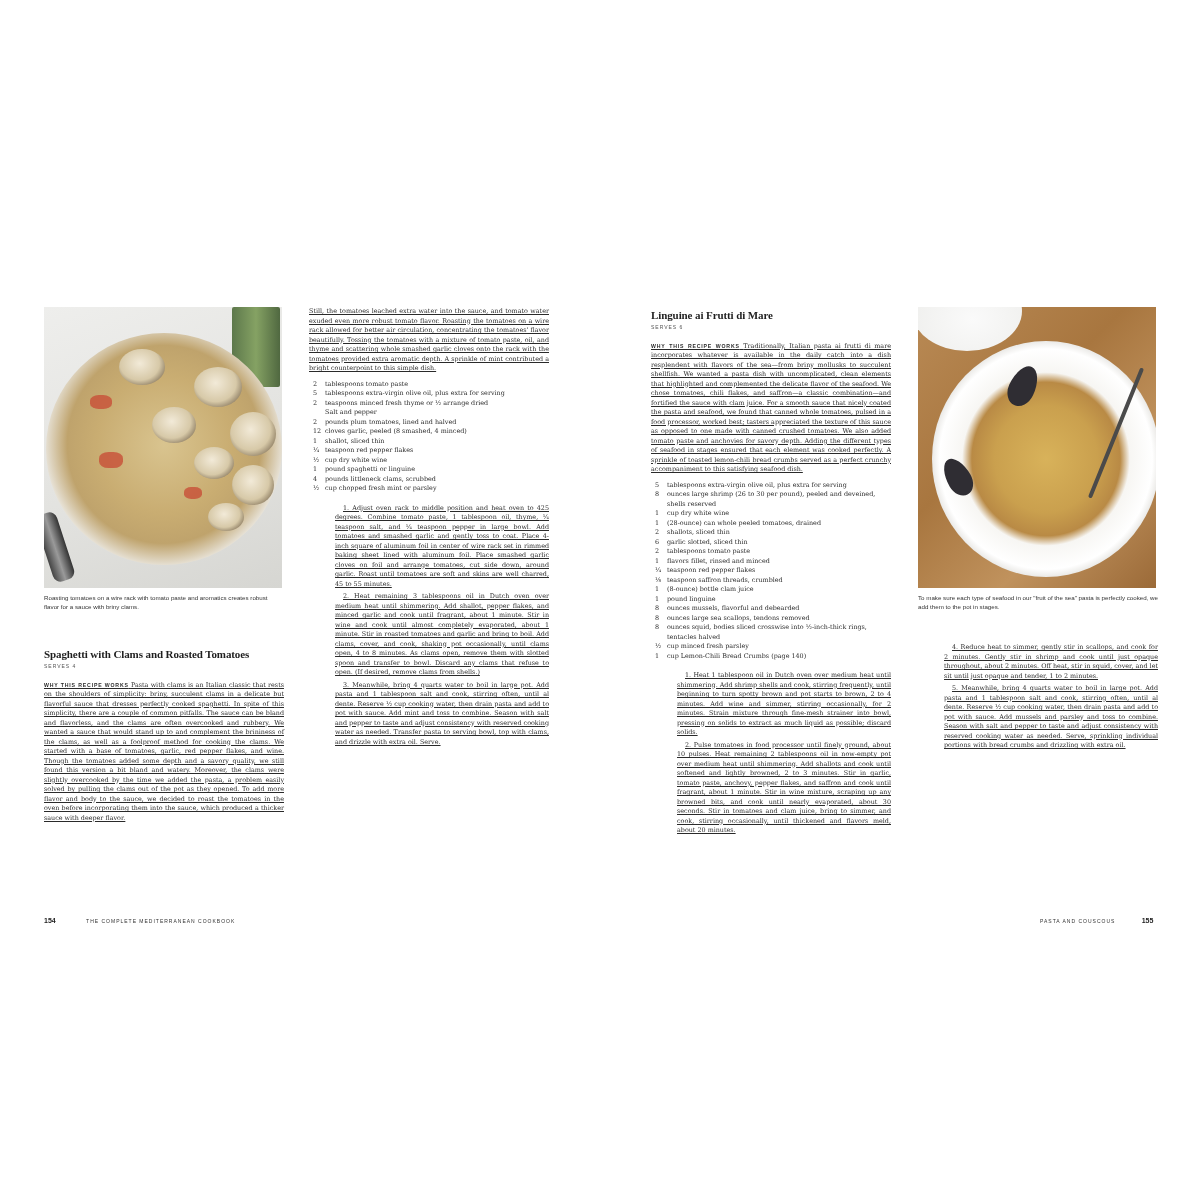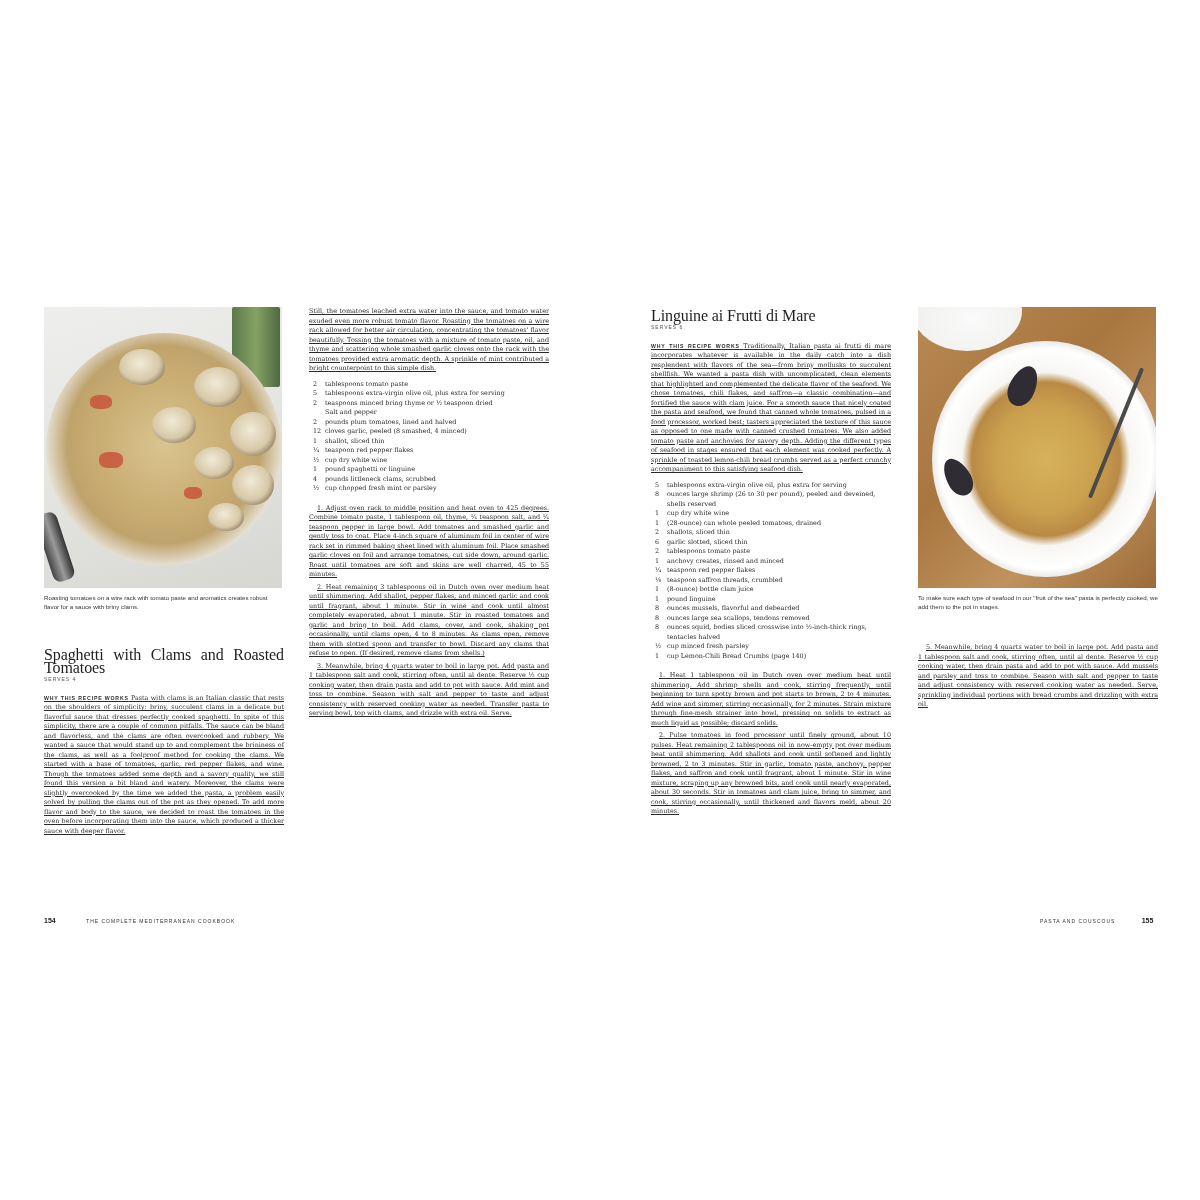--- a/index.html
+++ b/index.html
@@ -3,28 +3,28 @@
 <meta charset="utf-8">
 <style>
   html, body { margin:0; padding:0; background:#ffffff; }
   body { width:1200px; height:1200px; position:relative; overflow:hidden;
          font-family:"DejaVu Serif","Liberation Serif",serif; color:#2a2a2a; }
   .spread { position:absolute; left:0; top:0; width:1200px; height:1200px; }
   .col { position:absolute; font-size:6.4px; line-height:9.5px; text-align:justify; }
   .photo { position:absolute; overflow:hidden; }
   .caption { position:absolute; font-family:"Liberation Sans","DejaVu Sans",sans-serif;
              font-size:6.2px; line-height:9px; color:#333; }
-  .recipe-title { font-family:"Liberation Serif","DejaVu Serif",serif; font-size:16px;
-                  font-weight:normal; color:#1e1e1e; line-height:13px; letter-spacing:-0.1px; }
+  .recipe-title { font-family:"Liberation Serif","DejaVu Serif",serif; font-size:11px;
+                  font-weight:bold; color:#1e1e1e; line-height:13px; letter-spacing:-0.1px; }
   .serves { font-family:"Liberation Sans","DejaVu Sans",sans-serif; font-size:5px;
             letter-spacing:1px; text-transform:uppercase; color:#555; margin-top:1px; }
   .lead-label { font-family:"Liberation Sans","DejaVu Sans",sans-serif; font-size:5.2px;
                 letter-spacing:0.8px; text-transform:uppercase; font-weight:bold; }
   p { margin:0 0 3px 0;text-decoration:underline; }
-  p.step { text-indent:8px; }
+  p.step { text-indent:8px;margin-left:26px; }
   ul.ingredients { list-style:none; margin:6px 0 10px 4px; padding:0; }
   ul.ingredients li { padding-left:12px; text-indent:-12px; text-align:left; }
   ul.ingredients li .qty { display:inline-block; width:12px; text-indent:0; text-align:left; }
   .footer { position:absolute; top:917px; font-family:"Liberation Sans","DejaVu Sans",sans-serif;
             font-size:5px; letter-spacing:1px; color:#333; text-transform:uppercase; }
   .pageno { font-weight:bold; font-size:7px; letter-spacing:0; color:#222; }
 
   
   .photo-left { left:44px; top:307px; width:238px; height:281px;
     background: linear-gradient(160deg,#eeeeec 0%,#e3e3e0 55%,#d6d6d2 100%); }
@@ -79,21 +79,21 @@
       <span class="lead-label">WHY THIS RECIPE WORKS</span>
       <span>Pasta with clams is an Italian classic that rests on the shoulders of simplicity: briny, succulent clams in a delicate but flavorful sauce that dresses perfectly cooked spaghetti. In spite of this simplicity, there are a couple of common pitfalls. The sauce can be bland and flavorless, and the clams are often overcooked and rubbery. We wanted a sauce that would stand up to and complement the brininess of the clams, as well as a foolproof method for cooking the clams. We started with a base of tomatoes, garlic, red pepper flakes, and wine. Though the tomatoes added some depth and a savory quality, we still found this version a bit bland and watery. Moreover, the clams were slightly overcooked by the time we added the pasta, a problem easily solved by pulling the clams out of the pot as they opened. To add more flavor and body to the sauce, we decided to roast the tomatoes in the oven before incorporating them into the sauce, which produced a thicker sauce with deeper flavor.</span>
     </p>
   </div>
 
   <div class="col" style="left:309px;top:307px;width:240px;">
     <p>Still, the tomatoes leached extra water into the sauce, and tomato water exuded even more robust tomato flavor. Roasting the tomatoes on a wire rack allowed for better air circulation, concentrating the tomatoes' flavor beautifully. Tossing the tomatoes with a mixture of tomato paste, oil, and thyme and scattering whole smashed garlic cloves onto the rack with the tomatoes provided extra aromatic depth. A sprinkle of mint contributed a bright counterpoint to this simple dish.</p>
     <ul class="ingredients">
       <li><span class="qty">2</span><span>tablespoons tomato paste</span></li>
       <li><span class="qty">5</span><span>tablespoons extra-virgin olive oil, plus extra for serving</span></li>
-      <li><span class="qty">2</span><span>teaspoons minced bring thyme or ½ teaspoon dried</span></li>
+      <li><span class="qty">2</span><span>teaspoons minced fresh thyme or ½ arrange dried</span></li>
       <li><span class="qty"></span><span>Salt and pepper</span></li>
       <li><span class="qty">2</span><span>pounds plum tomatoes, lined and halved</span></li>
       <li><span class="qty">12</span><span>cloves garlic, peeled (8 smashed, 4 minced)</span></li>
       <li><span class="qty">1</span><span>shallot, sliced thin</span></li>
       <li><span class="qty">¼</span><span>teaspoon red pepper flakes</span></li>
       <li><span class="qty">½</span><span>cup dry white wine</span></li>
       <li><span class="qty">1</span><span>pound spaghetti or linguine</span></li>
       <li><span class="qty">4</span><span>pounds littleneck clams, scrubbed</span></li>
       <li><span class="qty">½</span><span>cup chopped fresh mint or parsley</span></li>
     </ul>
@@ -115,21 +115,21 @@
       <span>Traditionally, Italian pasta ai frutti di mare incorporates whatever is available in the daily catch into a dish resplendent with flavors of the sea—from briny mollusks to succulent shellfish. We wanted a pasta dish with uncomplicated, clean elements that highlighted and complemented the delicate flavor of the seafood. We chose tomatoes, chili flakes, and saffron—a classic combination—and fortified the sauce with clam juice. For a smooth sauce that nicely coated the pasta and seafood, we found that canned whole tomatoes, pulsed in a food processor, worked best; tasters appreciated the texture of this sauce as opposed to one made with canned crushed tomatoes. We also added tomato paste and anchovies for savory depth. Adding the different types of seafood in stages ensured that each element was cooked perfectly. A sprinkle of toasted lemon-chili bread crumbs served as a perfect crunchy accompaniment to this satisfying seafood dish.</span>
     </p>
     <ul class="ingredients">
       <li><span class="qty">5</span><span>tablespoons extra-virgin olive oil, plus extra for serving</span></li>
       <li><span class="qty">8</span><span>ounces large shrimp (26 to 30 per pound), peeled and deveined, shells reserved</span></li>
       <li><span class="qty">1</span><span>cup dry white wine</span></li>
       <li><span class="qty">1</span><span>(28-ounce) can whole peeled tomatoes, drained</span></li>
       <li><span class="qty">2</span><span>shallots, sliced thin</span></li>
       <li><span class="qty">6</span><span>garlic slotted, sliced thin</span></li>
       <li><span class="qty">2</span><span>tablespoons tomato paste</span></li>
-      <li><span class="qty">1</span><span>anchovy creates, rinsed and minced</span></li>
+      <li><span class="qty">1</span><span>flavors fillet, rinsed and minced</span></li>
       <li><span class="qty">¼</span><span>teaspoon red pepper flakes</span></li>
       <li><span class="qty">⅛</span><span>teaspoon saffron threads, crumbled</span></li>
       <li><span class="qty">1</span><span>(8-ounce) bottle clam juice</span></li>
       <li><span class="qty">1</span><span>pound linguine</span></li>
       <li><span class="qty">8</span><span>ounces mussels, flavorful and debearded</span></li>
       <li><span class="qty">8</span><span>ounces large sea scallops, tendons removed</span></li>
       <li><span class="qty">8</span><span>ounces squid, bodies sliced crosswise into ½-inch-thick rings, tentacles halved</span></li>
       <li><span class="qty">½</span><span>cup minced fresh parsley</span></li>
       <li><span class="qty">1</span><span>cup Lemon-Chili Bread Crumbs (page 140)</span></li>
     </ul>
@@ -144,20 +144,21 @@
     <div class="plate"></div>
     <div class="mussel" style="left:92px;top:58px;width:26px;height:42px;transform:rotate(25deg);"></div>
     <div class="mussel" style="left:28px;top:150px;width:24px;height:40px;transform:rotate(-30deg);"></div>
     <div class="fork"></div>
   </div>
 
   <div class="caption" style="left:918px;top:593px;width:240px;">To make sure each type of seafood in our "fruit of the sea" pasta is perfectly cooked, we add them to the pot in stages.</div>
 
   <div class="col" style="left:918px;top:643px;width:240px;">
 
+    <p class="step">4. Reduce heat to simmer, gently stir in scallops, and cook for 2 minutes. Gently stir in shrimp and cook until just opaque throughout, about 2 minutes. Off heat, stir in squid, cover, and let sit until just opaque and tender, 1 to 2 minutes.</p>
     <p class="step">5. Meanwhile, bring 4 quarts water to boil in large pot. Add pasta and 1 tablespoon salt and cook, stirring often, until al dente. Reserve ½ cup cooking water, then drain pasta and add to pot with sauce. Add mussels and parsley and toss to combine. Season with salt and pepper to taste and adjust consistency with reserved cooking water as needed. Serve, sprinkling individual portions with bread crumbs and drizzling with extra oil.</p>
   </div>
 
   <div class="footer" style="left:1040px;">
     <span>PASTA AND COUSCOUS</span>
     <span class="pageno" style="margin-left:24px;">155</span>
   </div>
 
 </div>
 

